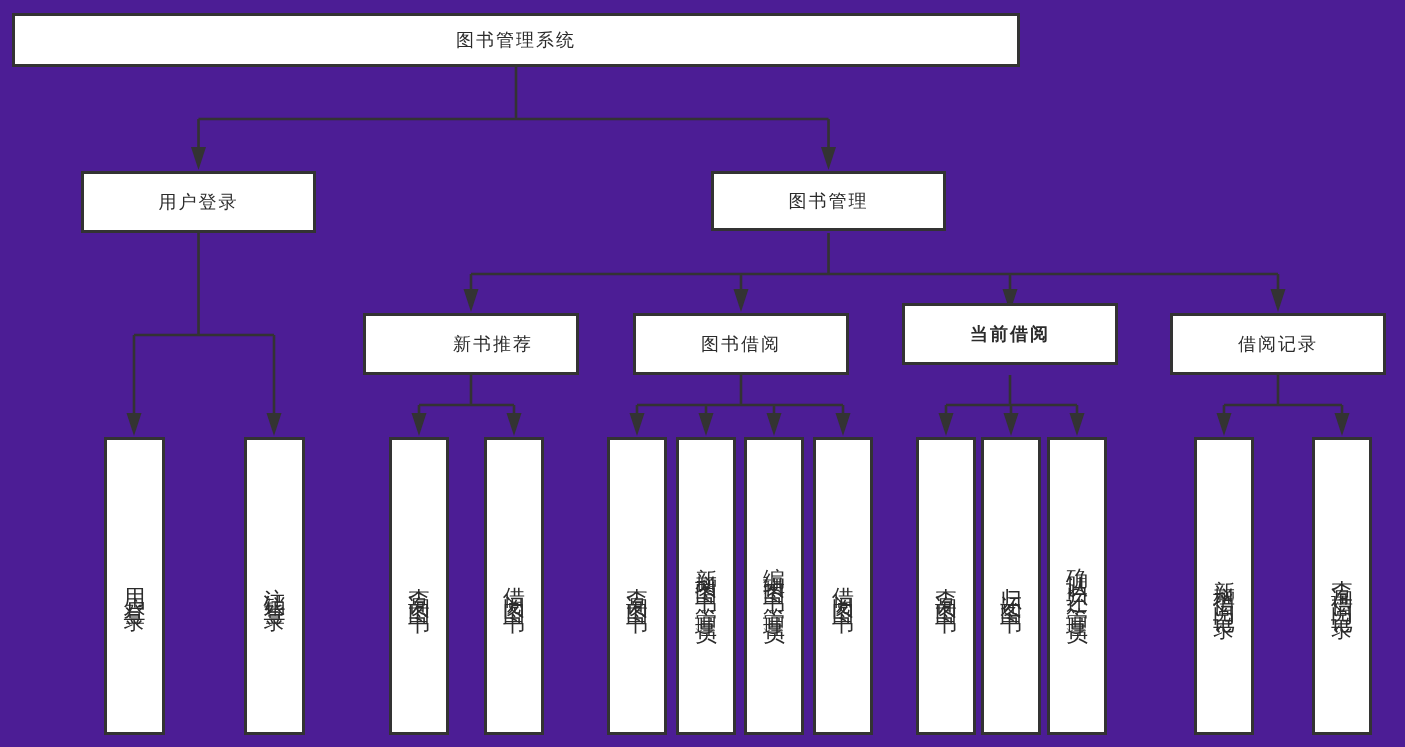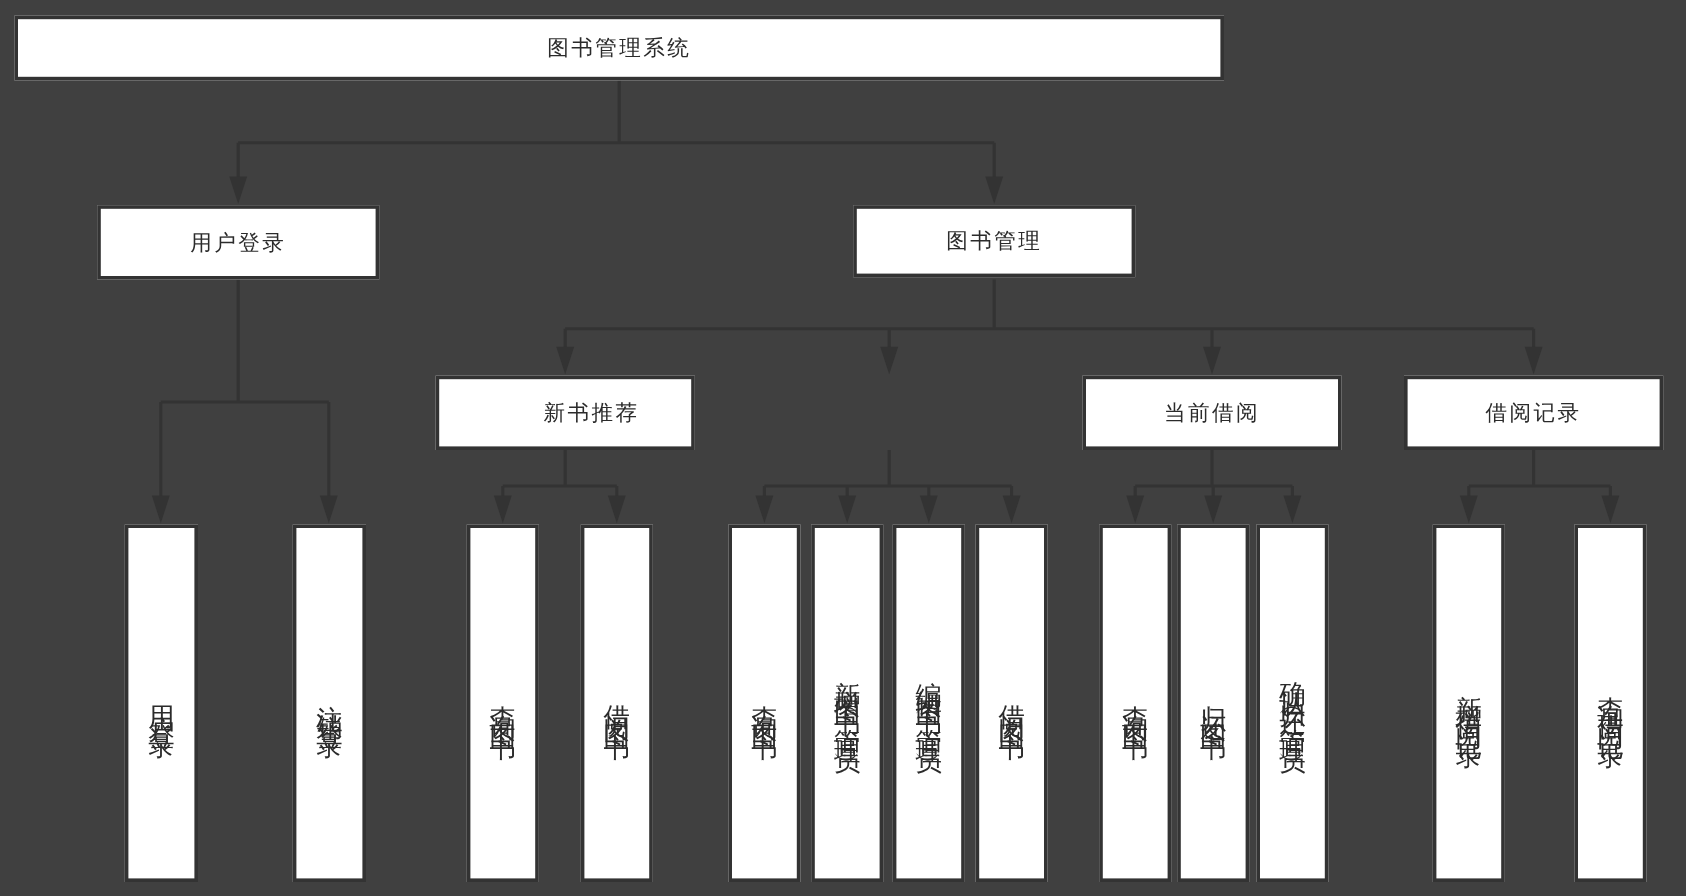--- a/index.html
+++ b/index.html
@@ -1,20 +1,20 @@
 <!DOCTYPE html>
 <html><head>
 <meta charset="utf-8">
 <style>
   html, body { margin: 0; padding: 0; background: #ffffff; }
   .canvas {
     position: relative;
     width: 1405px;
     height: 747px;
-    background: #404040;
+    background: #4c1d95;
     overflow: hidden;
     font-family: "Liberation Sans", "DejaVu Sans", sans-serif;
   }
   .connectors {
     position: absolute;
     left: 0; top: 0;
     width: 1405px; height: 747px;
     z-index: 1;
     pointer-events: none;
   }
@@ -101,21 +101,22 @@
       <polygon points="1216.5,413 1231.5,413 1224,436"></polygon>
       <polygon points="1334.5,413 1349.5,413 1342,436"></polygon>
     </svg>
 
   <div class="hbox" style="left:12px; top:13px; width:1008px; height:54px;">图书管理系统</div>
 
   <div class="hbox" style="left:81px; top:171px; width:235px; height:62px;">用户登录</div>
   <div class="hbox" style="left:711px; top:171px; width:235px; height:60px;">图书管理</div>
 
   <div class="hbox" style="left:363px; top:313px; width:216px; height:62px;padding-left:44px;">新书推荐</div>
-  <div class="hbox" style="left:902px; top:313px; width:216px; height:62px;">当前借阅</div>
+  <div class="hbox" style="left:633px; top:313px; width:216px; height:62px;">图书借阅</div>
+  <div class="hbox" style="left:902px; top:303px; width:216px; height:62px;font-weight:bold;">当前借阅</div>
   <div class="hbox" style="left:1170px; top:313px; width:216px; height:62px;">借阅记录</div>
 
   <div class="leaf" style="left:104px; width:61px;">用户登录</div>
   <div class="leaf" style="left:244px; width:61px;">注销登录</div>
 
   <div class="leaf" style="left:389px;">查询图书</div>
   <div class="leaf" style="left:484px;">借阅图书</div>
 
   <div class="leaf" style="left:607px;">查询图书</div>
   <div class="leaf" style="left:676px;">新增图书（管理员）</div>

